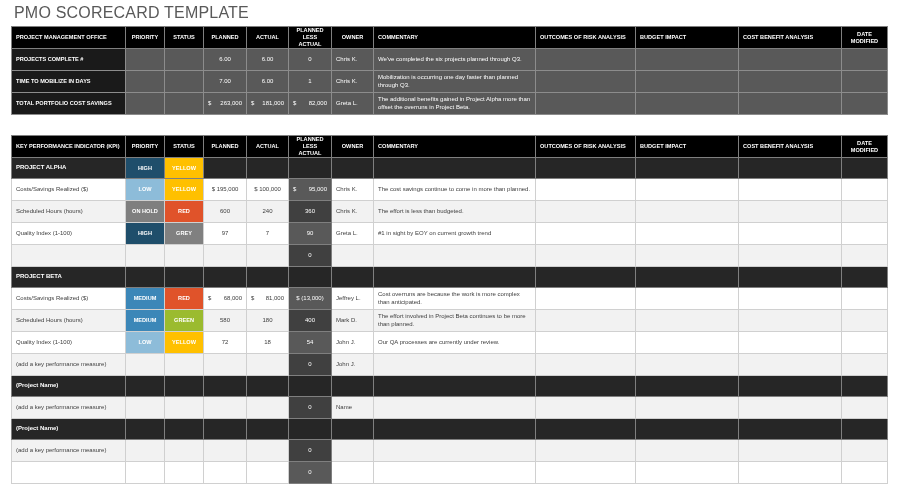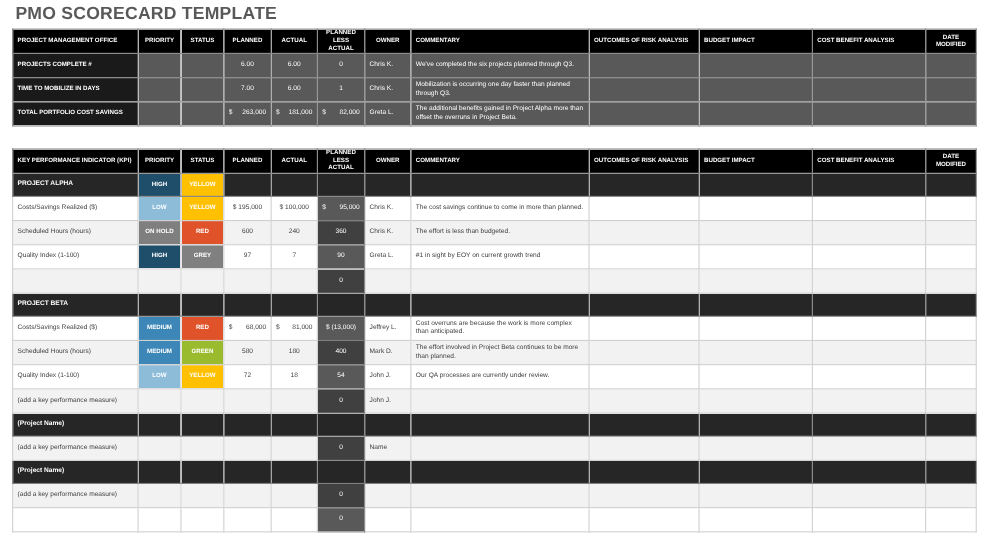--- a/index.html
+++ b/index.html
@@ -1,20 +1,20 @@
 <!DOCTYPE html>
 <html><head>
 <meta charset="utf-8">
 <style>
   * { box-sizing: border-box; margin: 0; padding: 0; }
   html, body { width: 900px; height: 504px; background: #ffffff; overflow: hidden; }
   body { font-family: "Liberation Sans", "DejaVu Sans", sans-serif; position: relative; }
   .title {
     position: absolute; left: 14px; top: 4px;
-    font-size: 16px; font-weight: bold; color: #595959; letter-spacing: 0.2px;
+    font-size: 16px; font-weight: normal; color: #595959; letter-spacing: 0.2px;
   }
   table {
     position: absolute; left: 11px;
     border-collapse: collapse; table-layout: fixed;
     width: 876px;
   }
   #t1 { top: 26px; }
   #t2 { top: 135px; }
   td, th {
     font-size: 6px; overflow: hidden; line-height: 1.25;

